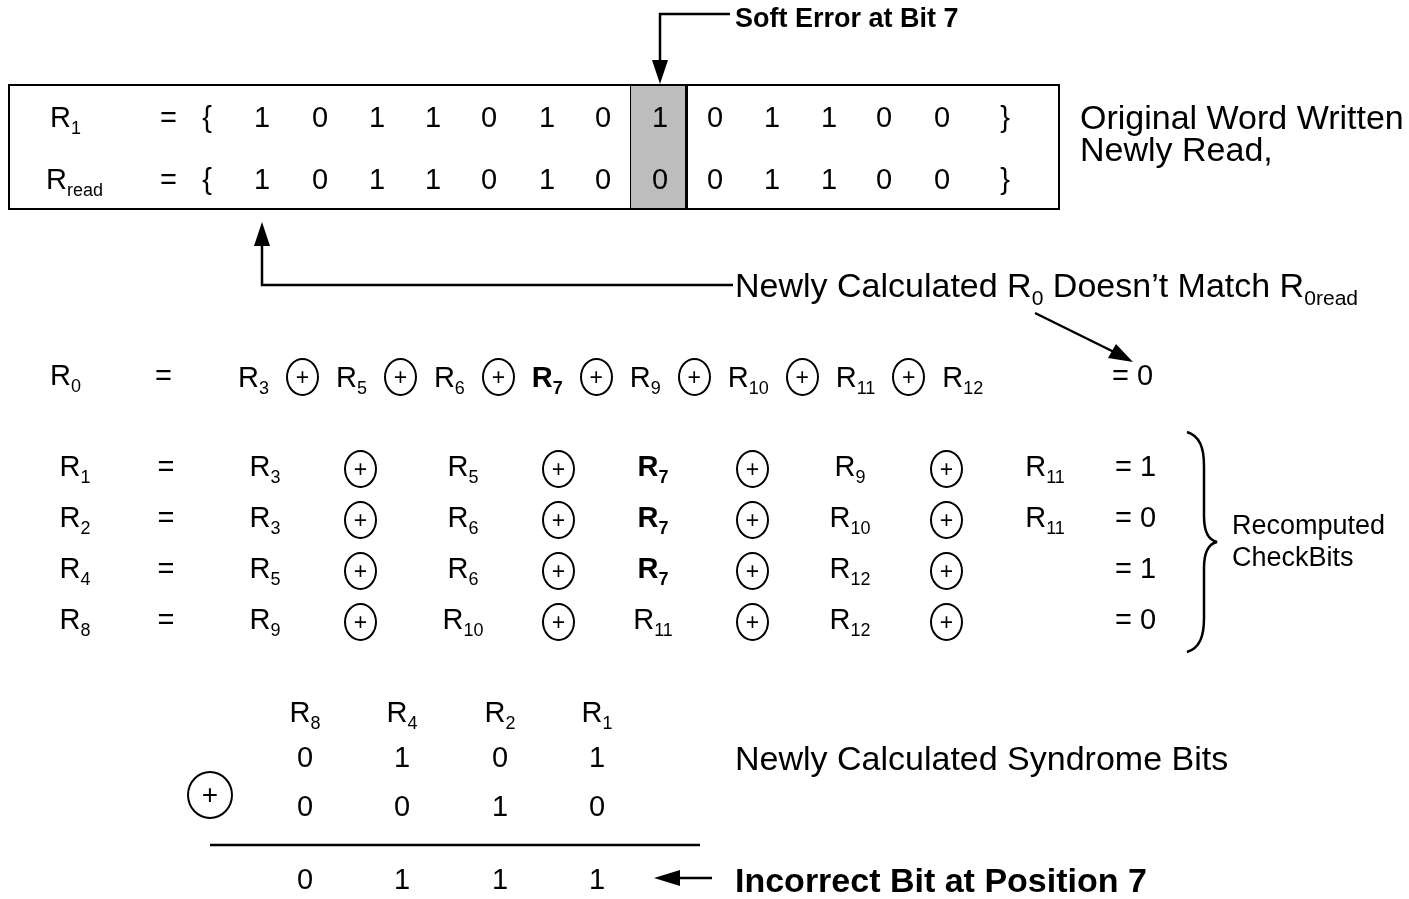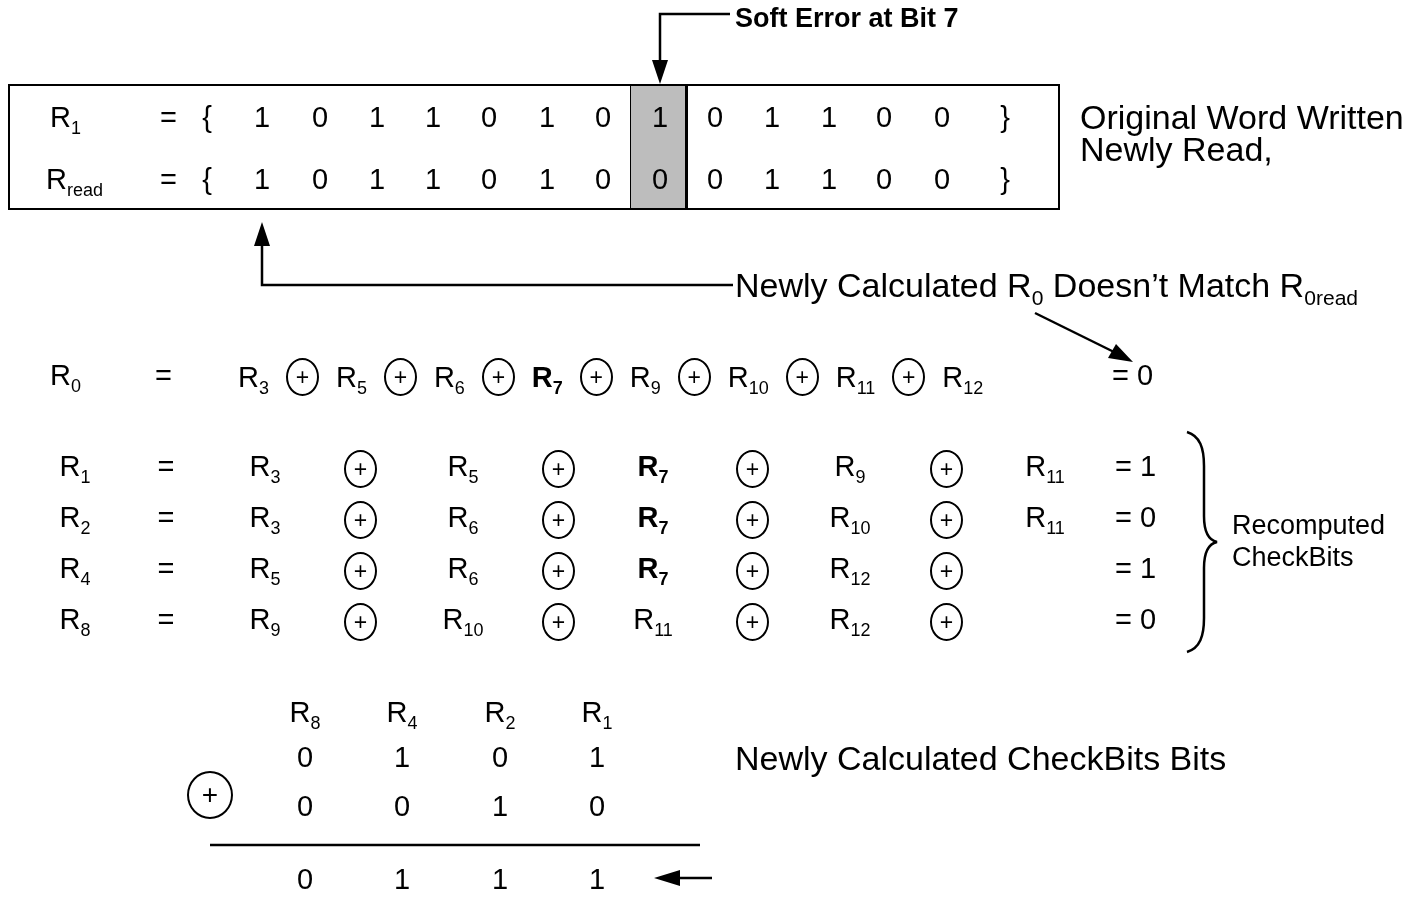--- a/index.html
+++ b/index.html
@@ -208,31 +208,32 @@
     <span class="syn syn-c4"><span>R</span><sub>1</sub></span>
   </div>
 
   <div class="xor-big" style="left:187px;top:771px;">+</div>
 
   <div class="abs t29" style="top:740px;left:0;width:1400px;height:40px;">
     <span class="syn syn-c1">0</span>
     <span class="syn syn-c2">1</span>
     <span class="syn syn-c3">0</span>
     <span class="syn syn-c4">1</span>
-    <span class="syn t26" style="left:735px;top:3px;text-align:left;">Newly Calculated CheckBits Bits</span>
+    <span class="syn t26" style="left:735px;top:3px;text-align:left;">Newly Calculated Syndrome Bits</span>
   </div>
 
   <div class="abs t29" style="top:789px;left:0;width:1400px;height:40px;">
     <span class="syn syn-c1">0</span>
     <span class="syn syn-c2">0</span>
     <span class="syn syn-c3">1</span>
     <span class="syn syn-c4">0</span>
   </div>
 
   <div class="abs t29" style="top:862px;left:0;width:1400px;height:40px;">
     <span class="syn syn-c1">0</span>
     <span class="syn syn-c2">1</span>
     <span class="syn syn-c3">1</span>
     <span class="syn syn-c4">1</span>
+    <span class="syn t26 bold" style="left:735px;top:3px;text-align:left;">Incorrect Bit at Position 7</span>
   </div>
 
 
 </div>
 
 </body></html>

